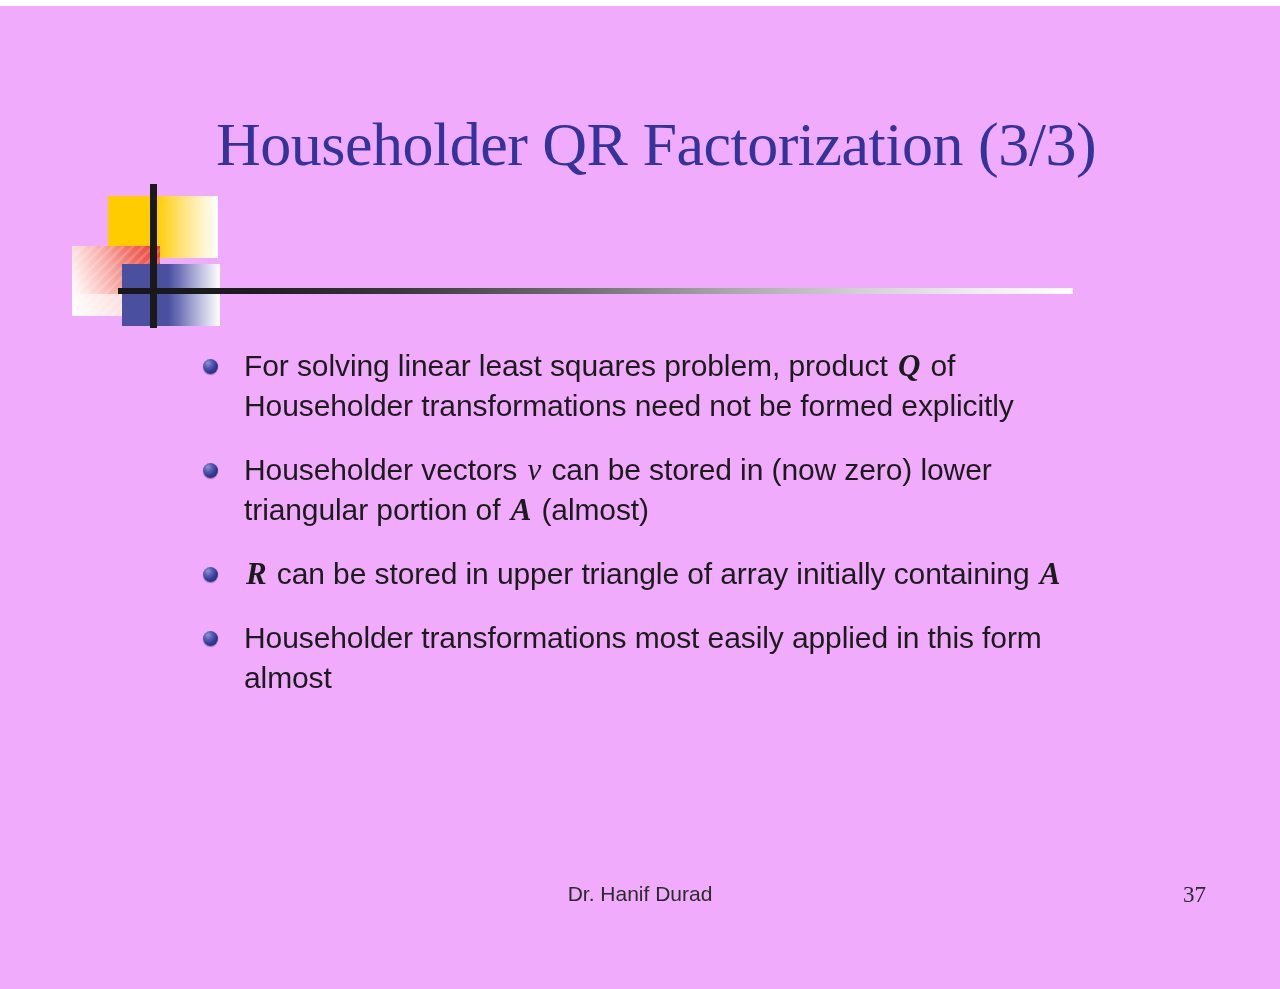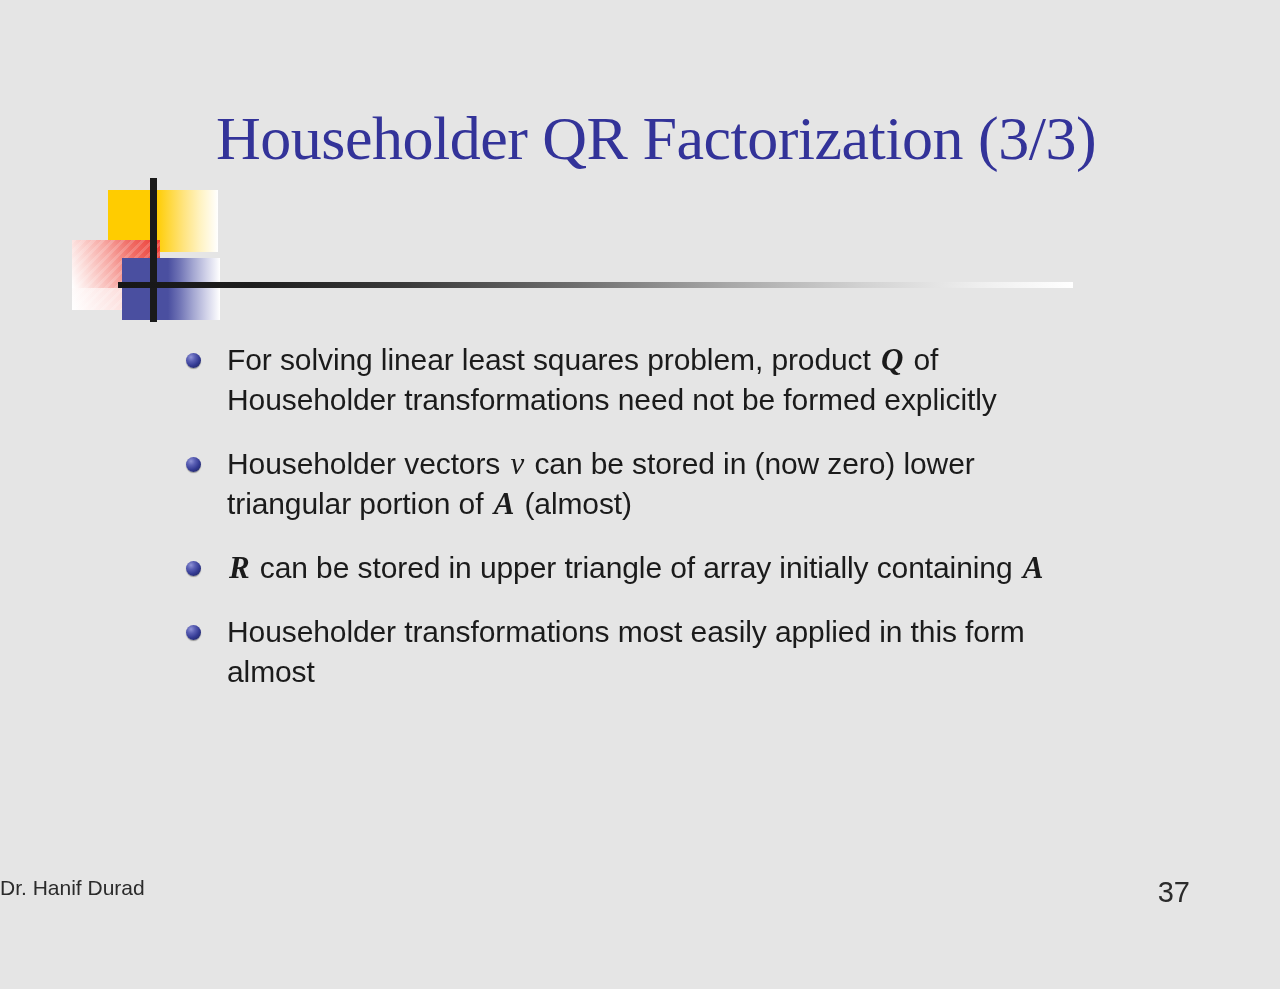--- a/index.html
+++ b/index.html
@@ -13,21 +13,22 @@
     position: relative;
     overflow: hidden;
     font-family: "Liberation Sans", sans-serif;
     -webkit-font-smoothing: antialiased;
   }
 
   
   .slide {
     position: absolute;
     inset: 0;
-    background: #e5e5e5;
+    background: #f0abfc;
+    margin-top: 6px;
   }
 
   
   .deco {
     position: absolute;
     left: 0;
     top: 0;
     width: 420px;
     height: 360px;
     pointer-events: none;
@@ -137,21 +138,21 @@
     font-size: 62px;
     line-height: 84px;
     color: #333399;
     letter-spacing: -0.5px;
     white-space: pre-line;
   }
 
   
   .body {
     position: absolute;
-    left: 186px;
+    left: 203px;
     top: 340px;
     width: 920px;
   }
   .bullet-row {
     position: relative;
     display: flex;
     align-items: flex-start;
     margin-bottom: 24px;
   }
   .bullet-marker {
@@ -188,30 +189,31 @@
   .mathvar.thin {
     font-weight: 400;
   }
 
   
   .footer-author {
     position: absolute;
     left: 0;
     top: 876px;
     width: 1280px;
+    text-align: center;
     font-family: "Liberation Sans", sans-serif;
     font-size: 21px;
     color: #2b2b2b;
   }
   .footer-pageno {
     position: absolute;
-    right: 90px;
+    right: 74px;
     top: 876px;
-    font-family: Liberation Sans, sans-serif;
-    font-size: 29px;
+    font-family: Liberation Serif, serif;
+    font-size: 23px;
     color: #2b2b2b;
   }
 </style>
 </head>
 <body>
 
 <div class="slide">
 
   <div class="deco">
     <div class="deco-yellow"></div>

